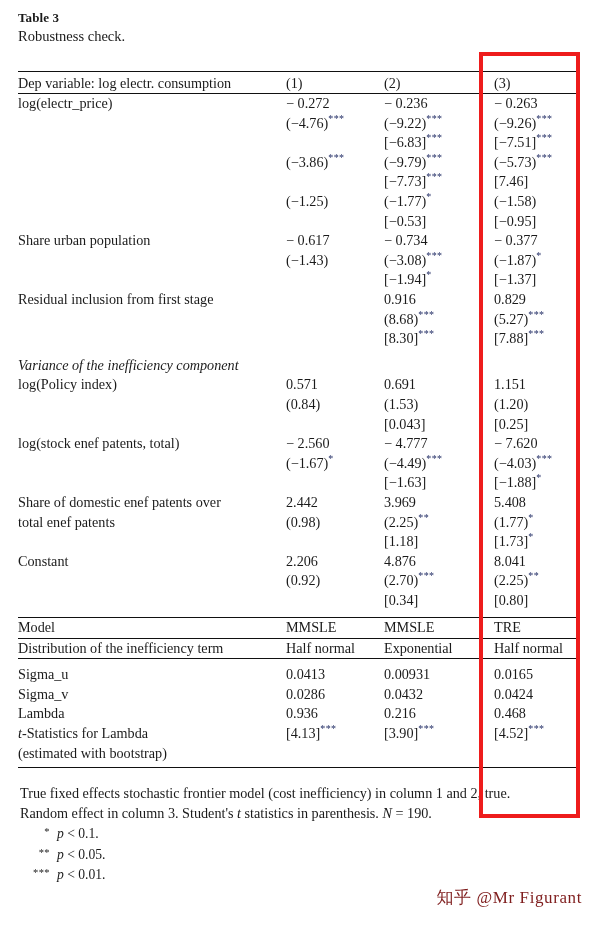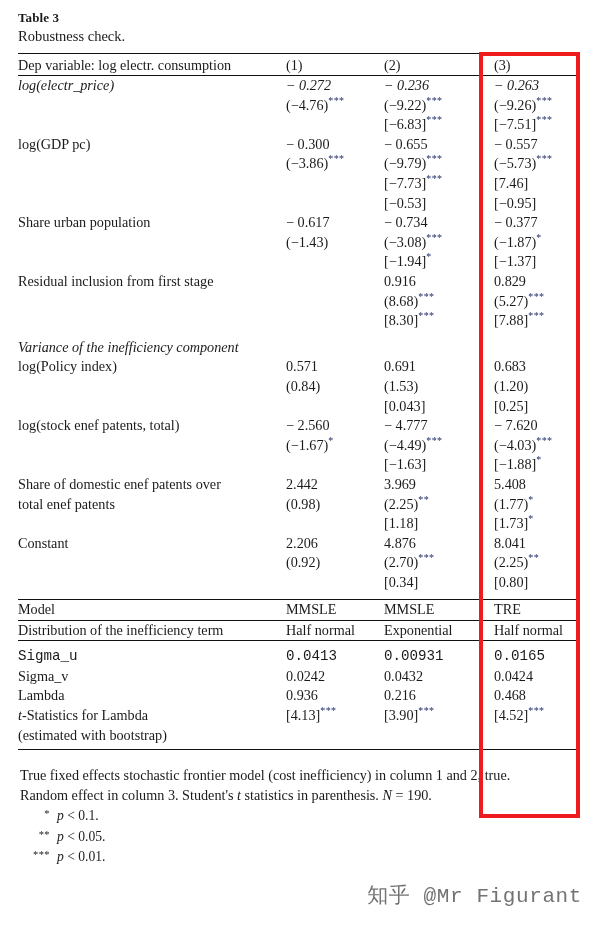--- a/index.html
+++ b/index.html
@@ -10,21 +10,21 @@
     background: #ffffff;
     font-family: "Liberation Serif", "DejaVu Serif", serif;
     color: #1a1a1a;
     position: relative;
     overflow: hidden;
   }
 
   .page { position: relative; width: 600px; height: 937px; padding: 8px 18px 0 18px; }
 
   .tbl-title { font-weight: bold; font-size: 13px; line-height: 19px; letter-spacing: .1px; }
-  .tbl-caption { font-size: 14.5px; line-height: 19px; margin-bottom: 7px; }
+  .tbl-caption { font-size: 14.5px; line-height: 19px; margin-bottom: 25px; }
 
   table.main { border-collapse: collapse; width: 562px; table-layout: fixed; font-size: 14.2px; }
   table.main td { vertical-align: top; padding: 0; line-height: 19.6px; }
 
   col.c-label { width: 268px; }
   col.c1 { width: 98px; }
   col.c2 { width: 98px; }
   col.c3 { width: 98px; }
 
   .rule-top td { border-top: 1.6px solid #111; height: 2px; padding: 0; }
@@ -33,40 +33,40 @@
   .rule-bottom td { border-top: 1.6px solid #111; height: 2px; padding: 0; }
 
   .hdr td { padding: 5px 0 6px 0; }
   .lbl { padding-left: 8px; padding-right: 6px; }
   .num { padding-left: 6px; }
   .num.col3 { padding-left: 12px; }
 
   .rowgap td { height: 7px; }
   .rowgap-sm td { height: 4px; }
 
-  .first-line td { padding-top: 6px; font-style: italic; }
+  .first-line td { padding-top: 6px; }
 
   .indent { padding-left: 28px; }
   .ital { font-style: italic; }
 
   sup.stars {
     color: #1f2a63;
     font-size: 10px;
     vertical-align: super;
     line-height: 0;
     letter-spacing: .4px;
   }
 
   .seg-rule { border-bottom: 1.1px solid #111; }
 
   .modelrow td { padding: 6px 0 5px 0; }
   .distrow td { padding: 5px 0 6px 0; }
 
   .statrow td { padding: 1px 0 1px 0; }
-  .statrow.first td { padding-top: 6px; font-family: Liberation Mono, monospace; }
+  .statrow.first td { padding-top: 6px; }
 
   .redbox {
     position: absolute;
     left: 479px;
     top: 52px;
     width: 101px;
     height: 766px;
     border: 4px solid #ee1c1c;
     pointer-events: none;
     z-index: 5;
@@ -86,23 +86,23 @@
     top: -3px;
     letter-spacing: .4px;
   }
   .fn-text { padding-left: 7px; }
   .it { font-style: italic; }
 
   .watermark {
     position: absolute;
     right: 18px;
     bottom: 28px;
-    color: #737373;
-    font-size: 21px;
-    font-family: Liberation Mono, monospace;
+    color: #7f1d1d;
+    font-size: 17px;
+    font-family: Liberation Serif, serif;
     letter-spacing: .6px;
     white-space: nowrap;
   }
 </style>
 </head>
 <body>
 
 <div class="page">
 
   <div class="tbl-title">Table 3</div>
@@ -146,36 +146,36 @@
           <td class="num ">[−6.83]<sup class="stars">***</sup></td>
           <td class="num col3">[−7.51]<sup class="stars">***</sup></td>
         </tr>
         <tr class="datarow">
           <td class="lbl"></td>
           <td class="num "></td>
           <td class="num "></td>
           <td class="num col3"></td>
         </tr>
         <tr class="datarow">
-          <td class="lbl">log(GDP pc)</td>
-          <td class="num ">− 0.300</td>
-          <td class="num ">− 0.655</td>
-          <td class="num col3">− 0.557</td>
-        </tr>
-        <tr class="datarow">
           <td class="lbl"></td>
           <td class="num ">(−3.86)<sup class="stars">***</sup></td>
           <td class="num ">(−9.79)<sup class="stars">***</sup></td>
           <td class="num col3">(−5.73)<sup class="stars">***</sup></td>
         </tr>
         <tr class="datarow">
           <td class="lbl"></td>
           <td class="num "></td>
           <td class="num ">[−7.73]<sup class="stars">***</sup></td>
           <td class="num col3">[7.46]</td>
+        </tr>
+        <tr class="datarow">
+          <td class="lbl"></td>
+          <td class="num ">(−1.25)</td>
+          <td class="num ">(−1.77)<sup class="stars">*</sup></td>
+          <td class="num col3">(−1.58)</td>
         </tr>
         <tr class="datarow">
           <td class="lbl"></td>
           <td class="num "></td>
           <td class="num ">[−0.53]</td>
           <td class="num col3">[−0.95]</td>
         </tr>
         <tr class="datarow">
           <td class="lbl">Share urban population</td>
           <td class="num ">− 0.617</td>
@@ -215,21 +215,21 @@
         <tr class="rowgap">
           <td colspan="4"></td>
         </tr>
         <tr>
           <td class="lbl ital" colspan="4">Variance of the inefficiency component</td>
         </tr>
         <tr class="datarow">
           <td class="lbl">log(Policy index)</td>
           <td class="num ">0.571</td>
           <td class="num ">0.691</td>
-          <td class="num col3">0.683</td>
+          <td class="num col3">1.151</td>
         </tr>
         <tr class="datarow">
           <td class="lbl"></td>
           <td class="num ">(0.84)</td>
           <td class="num ">(1.53)</td>
           <td class="num col3">(1.20)</td>
         </tr>
         <tr class="datarow">
           <td class="lbl"></td>
           <td class="num "></td>
@@ -312,21 +312,21 @@
           <td colspan="4"></td>
         </tr>
         <tr class="statrow first">
           <td class="lbl">Sigma_u</td>
           <td class="num ">0.0413</td>
           <td class="num ">0.00931</td>
           <td class="num col3">0.0165</td>
         </tr>
         <tr class="statrow">
           <td class="lbl">Sigma_v</td>
-          <td class="num ">0.0242</td>
+          <td class="num ">0.0286</td>
           <td class="num ">0.0432</td>
           <td class="num col3">0.0424</td>
         </tr>
         <tr class="statrow">
           <td class="lbl">Lambda</td>
           <td class="num ">0.936</td>
           <td class="num ">0.216</td>
           <td class="num col3">0.468</td>
         </tr>
         <tr class="statrow">

